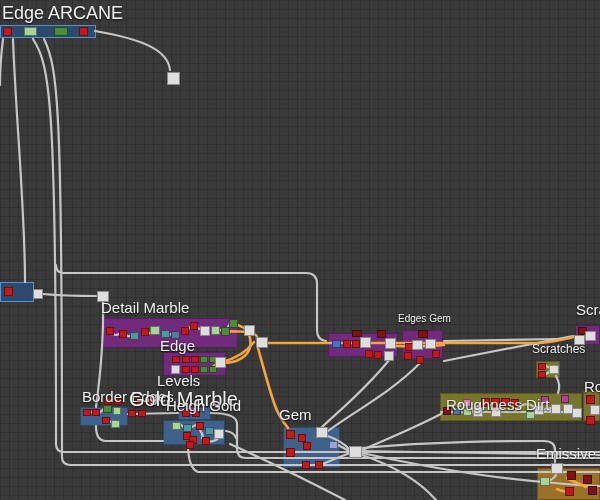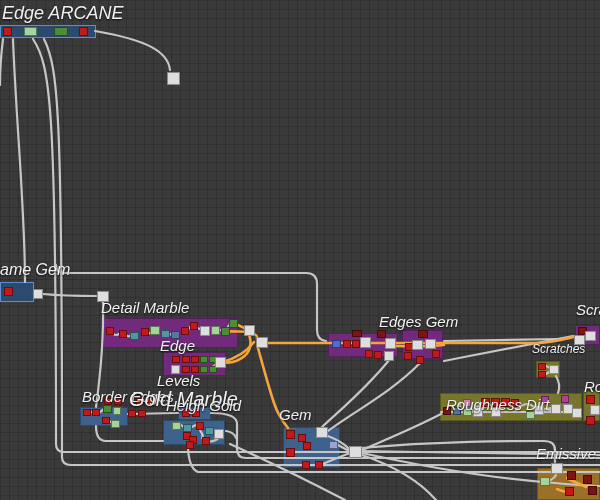--- a/index.html
+++ b/index.html
@@ -12,21 +12,21 @@
       linear-gradient(rgba(255,255,255,0.02) 1px, transparent 1px);
     background-size:9px 9px, 9px 9px, 45px 45px;
     font-family:"Liberation Sans", sans-serif;
   }
   .layer{position:absolute;left:0;top:0;width:600px;height:500px;}
   .frame{position:absolute;box-sizing:border-box;}
   .node{position:absolute;box-sizing:border-box;border:1px solid rgba(0,0,0,0.45);}
   .conn{position:absolute;box-sizing:border-box;background:#dedede;border:1px solid #8a8a8a;}
   .glabel{
     position:absolute;color:#f2f2f2;white-space:nowrap;
-    text-shadow:0 1px 2px rgba(0,0,0,0.85);line-height:1.15;font-style:italic;
+    text-shadow:0 1px 2px rgba(0,0,0,0.85);line-height:1.15;
   }
   svg{position:absolute;left:0;top:0;}
 </style>
 </head>
 <body>
 
 <div id="canvas">
   <div id="frames-layer" class="layer">
       <div class="frame" style="left: 0px; top: 25px; width: 96px; height: 13px; background: rgb(44, 74, 110); border: 1px solid rgb(91, 143, 201);"></div>
       <div class="frame" style="left: 0px; top: 282px; width: 34px; height: 20px; background: rgb(44, 74, 110); border: 1px solid rgb(91, 143, 201);"></div>
@@ -207,28 +207,27 @@
       <div class="conn" style="left: 563px; top: 404px; width: 10px; height: 10px;"></div>
       <div class="conn" style="left: 572px; top: 408px; width: 10px; height: 10px;"></div>
       <div class="conn" style="left: 590px; top: 405px; width: 10px; height: 10px;"></div>
       <div class="conn" style="left: 551px; top: 463px; width: 12px; height: 11px;"></div>
       <div class="conn" style="left: 316px; top: 427px; width: 12px; height: 11px;"></div>
       <div class="conn" style="left: 349px; top: 446px; width: 13px; height: 12px;"></div>
       <div class="conn" style="left: 214px; top: 429px; width: 10px; height: 10px;"></div>
     </div>
   <div id="labels-layer" class="layer">
       <div class="glabel" style="left: 2px; top: 3px; font-size: 18px;">Edge ARCANE</div>
-      <div class="glabel" style="left: 0px; top: 261px; font-size: 16px;">ame Gem</div>
       <div class="glabel" style="left: 101px; top: 299px; font-size: 15px;">Detail Marble</div>
       <div class="glabel" style="left: 160px; top: 337px; font-size: 15px;">Edge</div>
       <div class="glabel" style="left: 157px; top: 372px; font-size: 15px;">Levels</div>
       <div class="glabel" style="left: 82px; top: 388px; font-size: 15px;">Border Edges</div>
       <div class="glabel" style="left: 129px; top: 388px; font-size: 20px;">Gold Marble</div>
       <div class="glabel" style="left: 166px; top: 397px; font-size: 15px;">Heigh Gold</div>
       <div class="glabel" style="left: 279px; top: 406px; font-size: 15px;">Gem</div>
-      <div class="glabel" style="left: 379px; top: 313px; font-size: 15px;">Edges Gem</div>
+      <div class="glabel" style="left: 398px; top: 313px; font-size: 10px;">Edges Gem</div>
       <div class="glabel" style="left: 576px; top: 301px; font-size: 15px;">Scra</div>
       <div class="glabel" style="left: 532px; top: 343px; font-size: 12px;">Scratches</div>
       <div class="glabel" style="left: 446px; top: 396px; font-size: 15px;">Roughness Dirt</div>
       <div class="glabel" style="left: 584px; top: 378px; font-size: 15px;">Ro</div>
       <div class="glabel" style="left: 536px; top: 445px; font-size: 15px;">Emissive</div>
     </div>
 </div>
 
 </body></html>

